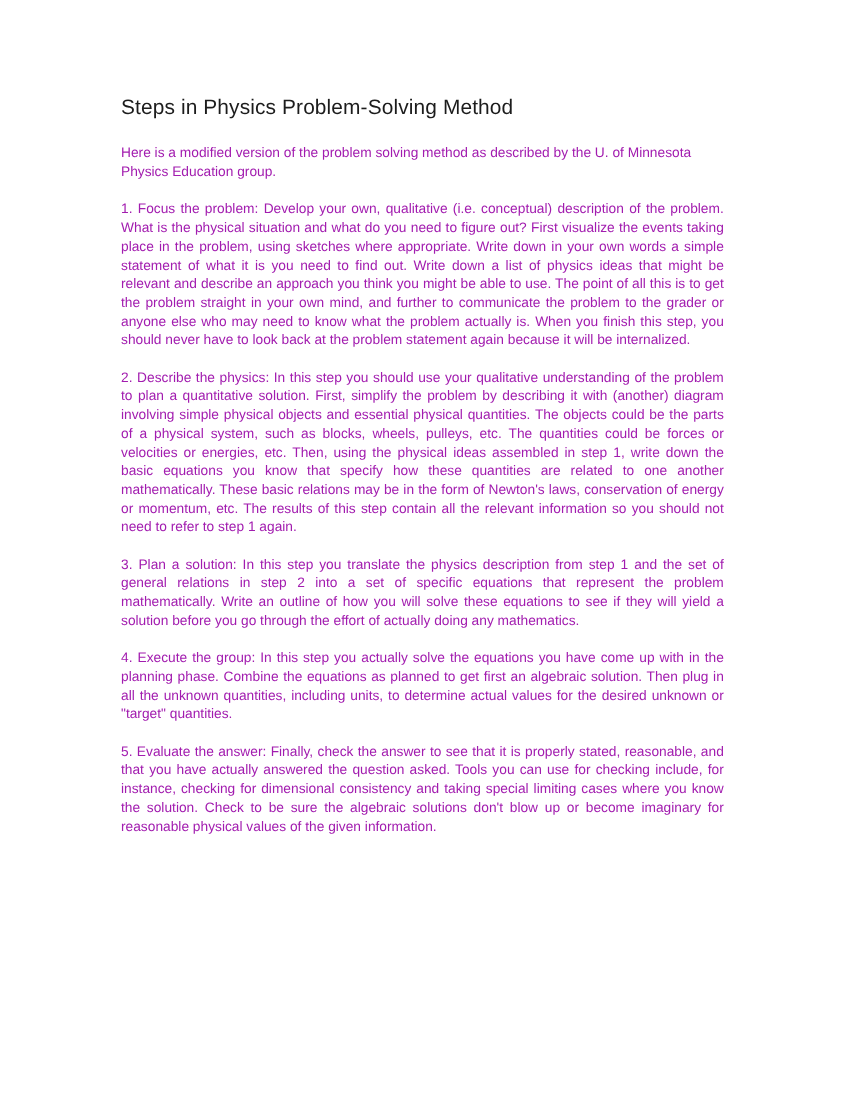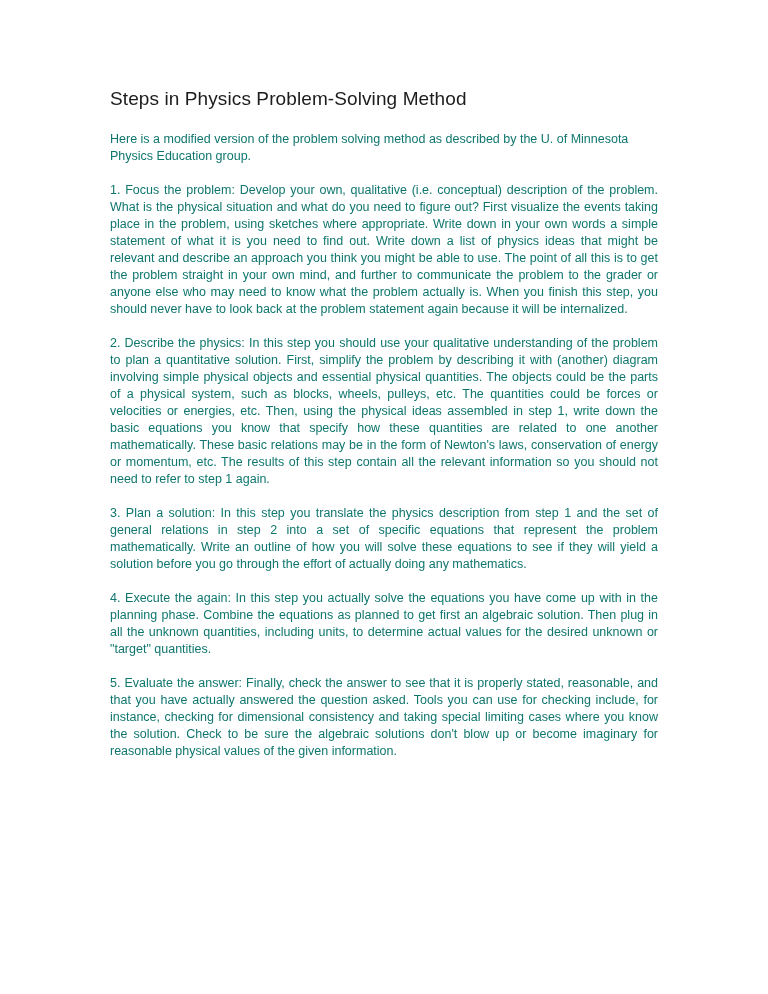--- a/index.html
+++ b/index.html
@@ -22,21 +22,21 @@
     font-size: 19px;
     font-weight: 400;
     margin: 0 0 21px 0;
     color: #1c1c1c;
     letter-spacing: 0.1px;
   }
   .intro, .para {
     font-size: 12.5px;
     line-height: 17px;
     margin: 0 0 17px 0;
-    color: #0f766e;
+    color: #a21caf;
   }
   .para {
     text-align: justify;
     text-justify: inter-word;
   }
   .u {
     text-underline-offset: 2px;
   }
 </style>
 </head>
@@ -49,19 +49,19 @@
   <p class="intro">Here is a modified version of the problem solving method as described by the U. of Minnesota Physics Education group.</p>
 
   <div>
 
     <p class="para"><span>1.</span> <span class="u">Focus the problem</span><span>:  Develop your own, qualitative (i.e. conceptual) description of the problem.  What is the physical situation and what do you need to figure out?  First visualize the events taking place in the problem, using sketches where appropriate.  Write down in your own words a simple statement of what it is you need to find out.  Write down a list of physics ideas that might be relevant and describe an approach you think you might be able to use.  The point of all this is to get the problem straight in your own mind, and further to communicate the problem to the grader or anyone else who may need to know what the problem actually is.  When you finish this step, you should never have to look back at the problem statement again because it will be internalized.</span></p>
 
     <p class="para"><span>2.</span> <span class="u">Describe the physics</span><span>:  In this step you should use your qualitative understanding of the problem to plan a quantitative solution.  First, simplify the problem by describing it with (another) diagram involving simple physical objects and essential physical quantities.  The objects could be the parts of a physical system, such as blocks, wheels, pulleys, etc.  The quantities could be forces or velocities or energies, etc.  Then, using the physical ideas assembled in step 1, write down the basic equations you know that specify how these quantities are related to one another mathematically.  These basic relations may be in the form of Newton's laws, conservation of energy or momentum, etc.  The results of this step contain all the relevant information so you should not need to refer to step 1 again.</span></p>
 
     <p class="para"><span>3.</span> <span class="u">Plan a solution</span><span>:  In this step you translate the physics description from step 1 and the set of general relations in step 2 into a set of specific equations that represent the problem mathematically.  Write an outline of how you will solve these equations to see if they will yield a solution before you go through the effort of actually doing any mathematics.</span></p>
 
-    <p class="para"><span>4.</span> <span class="u">Execute the again</span><span>:  In this step you actually solve the equations you have come up with in the planning phase.  Combine the equations as planned to get first an algebraic solution.  Then plug in all the unknown quantities, including units, to determine actual values for the desired unknown or "target" quantities.</span></p>
+    <p class="para"><span>4.</span> <span class="u">Execute the group</span><span>:  In this step you actually solve the equations you have come up with in the planning phase.  Combine the equations as planned to get first an algebraic solution.  Then plug in all the unknown quantities, including units, to determine actual values for the desired unknown or "target" quantities.</span></p>
 
     <p class="para"><span>5.</span> <span class="u">Evaluate the answer</span><span>:  Finally, check the answer to see that it is properly stated, reasonable, and that you have actually answered the question asked.  Tools you can use for checking include, for instance, checking for dimensional consistency and taking special limiting cases where you know the solution.  Check to be sure the algebraic solutions don't blow up or become imaginary for reasonable physical values of the given information.</span></p>
 
   </div>
 
 </div>
 
 </body></html>

